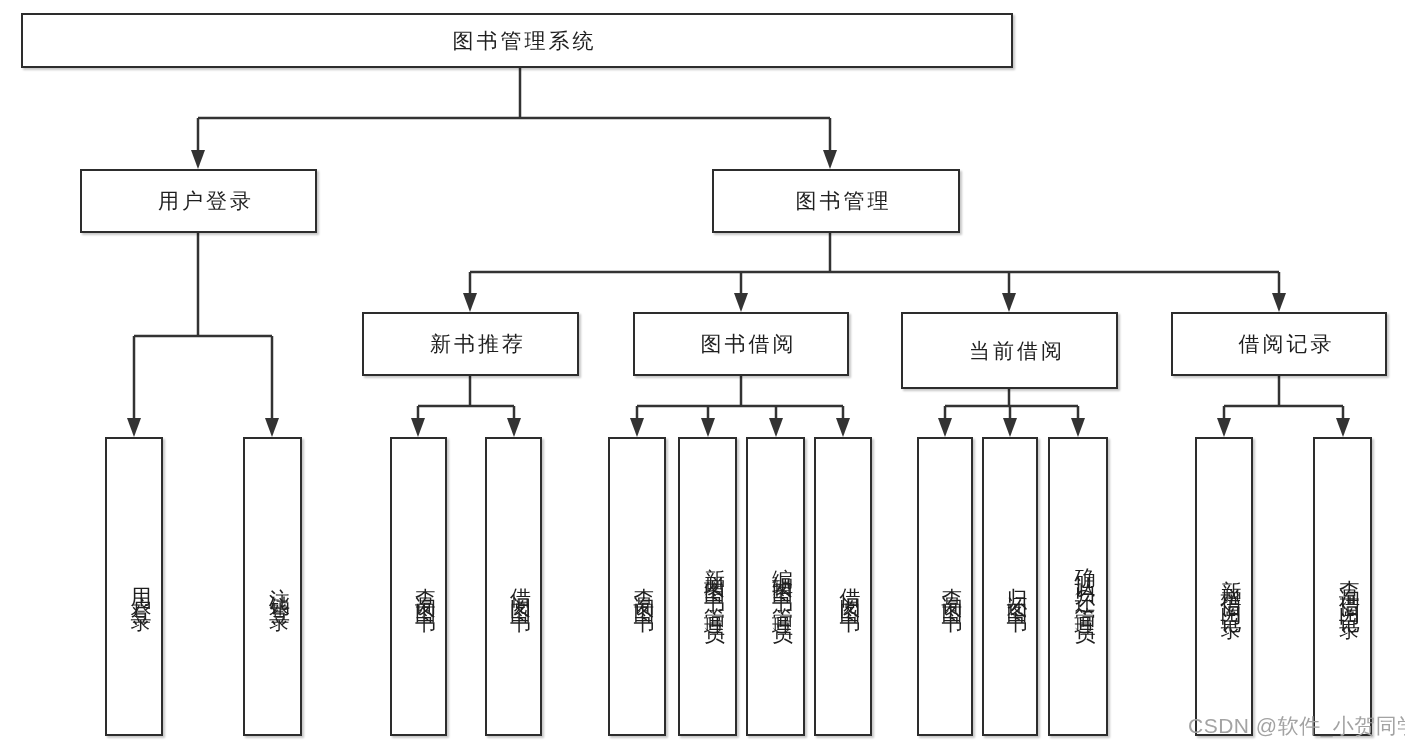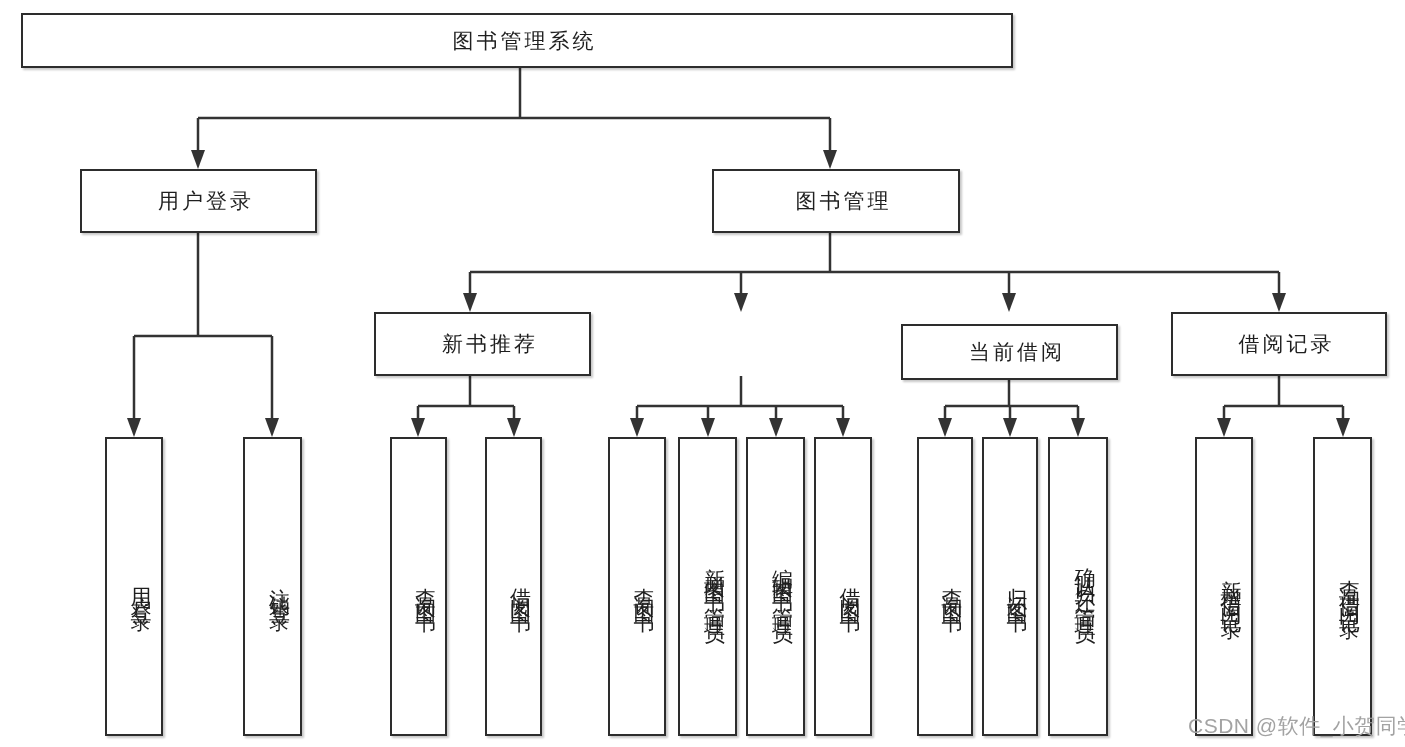--- a/index.html
+++ b/index.html
@@ -120,24 +120,27 @@
   <div class="watermark" style="color: rgb(163, 163, 163);">CSDN @软件_小贺同学</div>
 <div class="node horizontal" style="left: 21px; top: 13px; width: 992px; height: 55px; border-color: rgb(45, 45, 45); color: rgb(31, 31, 31);">
       <span>图书管理系统</span>
     </div>
     <div class="node horizontal" style="left: 80px; top: 169px; width: 237px; height: 64px; border-color: rgb(45, 45, 45); color: rgb(31, 31, 31);">
       <span>用户登录</span>
     </div>
     <div class="node horizontal" style="left: 712px; top: 169px; width: 248px; height: 64px; border-color: rgb(45, 45, 45); color: rgb(31, 31, 31);">
       <span>图书管理</span>
     </div>
-    <div class="node horizontal" style="left: 362px; top: 312px; width: 217px; height: 64px; border-color: rgb(45, 45, 45); color: rgb(31, 31, 31); margin-left: 12px;">
+    <div class="node horizontal" style="left: 362px; top: 312px; width: 217px; height: 64px; border-color: rgb(45, 45, 45); color: rgb(31, 31, 31);">
       <span>新书推荐</span>
     </div>
-    <div class="node horizontal" style="left: 901px; top: 324px; width: 217px; height: 56px; border-color: rgb(45, 45, 45); color: rgb(31, 31, 31);">
+    <div class="node horizontal" style="left: 633px; top: 312px; width: 216px; height: 64px; border-color: rgb(45, 45, 45); color: rgb(31, 31, 31);">
+      <span>图书借阅</span>
+    </div>
+    <div class="node horizontal" style="left: 901px; top: 312px; width: 217px; height: 77px; border-color: rgb(45, 45, 45); color: rgb(31, 31, 31);">
       <span>当前借阅</span>
     </div>
     <div class="node horizontal" style="left: 1171px; top: 312px; width: 216px; height: 64px; border-color: rgb(45, 45, 45); color: rgb(31, 31, 31);">
       <span>借阅记录</span>
     </div>
     <div class="node vertical" style="left: 105px; top: 437px; width: 58px; height: 299px; border-color: rgb(45, 45, 45); color: rgb(31, 31, 31);">
       <span>用户登录</span>
     </div>
     <div class="node vertical" style="left: 243px; top: 437px; width: 59px; height: 299px; border-color: rgb(45, 45, 45); color: rgb(31, 31, 31);">
       <span>注销登录</span>

